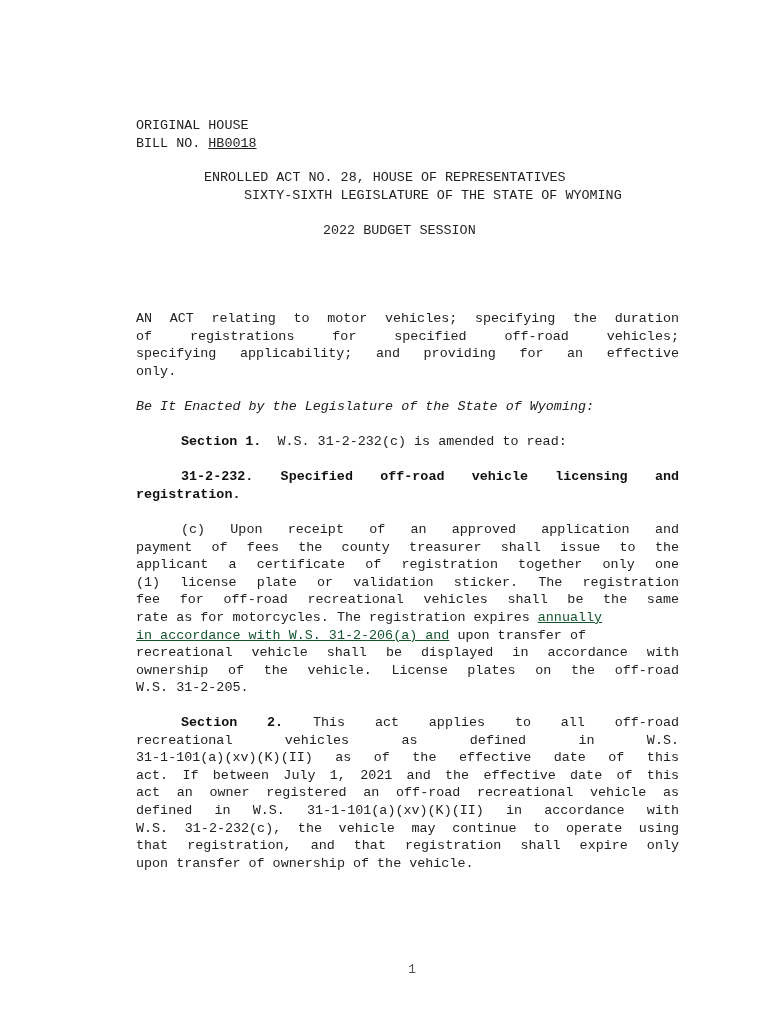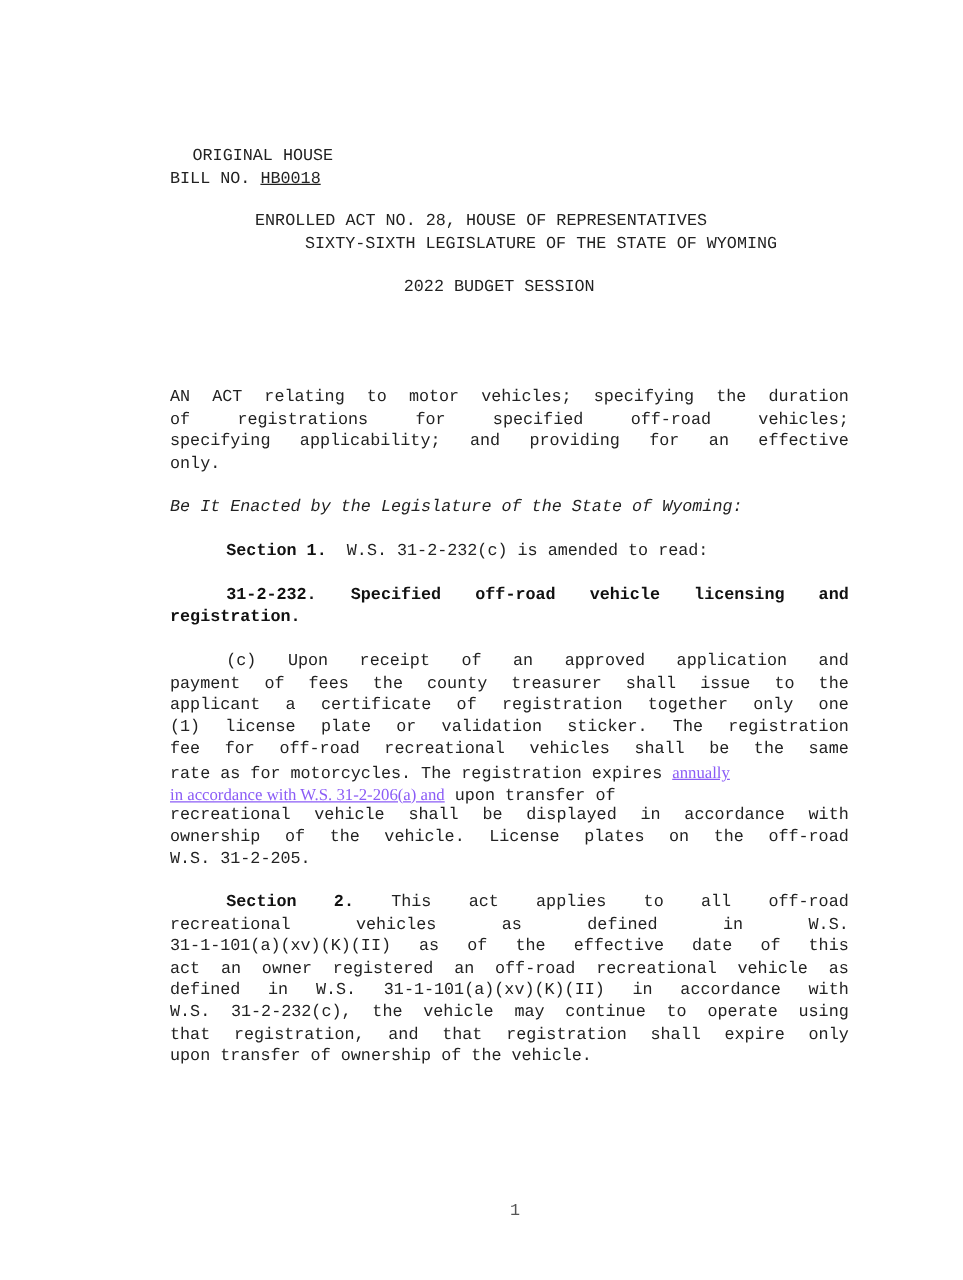--- a/index.html
+++ b/index.html
@@ -7,30 +7,30 @@
     width: 770px; height: 1024px; background: #ffffff; position: relative; overflow: hidden;
     font-family: "Liberation Mono", "DejaVu Sans Mono", monospace;
     font-size: 13.4px; color: #222222; line-height: 17.6px;
   }
   .page { position: absolute; left: 136px; top: 0; width: 543px; }
   .abs { position: absolute; white-space: pre; }
   .u { text-decoration: underline; margin-top: 38px; }
   .jl { text-align: justify; text-align-last: justify; }
   .b { font-weight: bold; color: #111; }
   .i { font-style: italic; }
-  .red { color: #8b5cf6; text-decoration: underline; font-family: Liberation Serif, serif; }
+  .red { color: #14532d; text-decoration: underline; }
   .block { position: absolute; left: 0; width: 543px; }
   .line { display: block; height: 17.6px; }
 </style>
 </head>
 <body>
 
 <div class="page">
 
-  <div class="abs" style="top:117px;margin-left:18px;">ORIGINAL HOUSE</div>
+  <div class="abs" style="top:117px;">ORIGINAL HOUSE</div>
   <div class="abs" style="top:135px;"><span>BILL NO. </span><span class="u">HB0018</span></div>
 
   <div class="abs" style="top:169px; left:68px;">ENROLLED ACT NO. 28, HOUSE OF REPRESENTATIVES</div>
   <div class="abs" style="top:187px; left:68px;margin-left:40px;">SIXTY-SIXTH LEGISLATURE OF THE STATE OF WYOMING</div>
   <div class="abs" style="top:222px; left:187px;">2022 BUDGET SESSION</div>
 
   <div class="block" style="top:310px;">
     <span class="line jl">AN ACT relating to motor vehicles; specifying the duration</span>
     <span class="line jl">of registrations for specified off-road vehicles;</span>
     <span class="line jl">specifying applicability; and providing for an effective</span>
@@ -56,20 +56,21 @@
     <span class="line" style="white-space:pre;"><span class="red">in accordance with W.S. 31-2-206(a) and</span><span> upon transfer of</span></span>
     <span class="line jl">recreational vehicle shall be displayed in accordance with</span>
     <span class="line jl">ownership of the vehicle. License plates on the off-road</span>
     <span class="line">W.S. 31-2-205.</span>
   </div>
 
   <div class="block" style="top:714px;">
     <span class="line jl" style="padding-left:45px;"><span class="b">Section 2.</span><span> This act applies to all off-road</span></span>
     <span class="line jl">recreational vehicles as defined in W.S.</span>
     <span class="line jl">31-1-101(a)(xv)(K)(II) as of the effective date of this</span>
+    <span class="line jl">act. If between July 1, 2021 and the effective date of this</span>
     <span class="line jl">act an owner registered an off-road recreational vehicle as</span>
     <span class="line jl">defined in W.S. 31-1-101(a)(xv)(K)(II) in accordance with</span>
     <span class="line jl">W.S. 31-2-232(c), the vehicle may continue to operate using</span>
     <span class="line jl">that registration, and that registration shall expire only</span>
     <span class="line">upon transfer of ownership of the vehicle.</span>
   </div>
 
   <div class="abs" style="top:961px; left:272px; color:#555;">1</div>
 </div>
 

